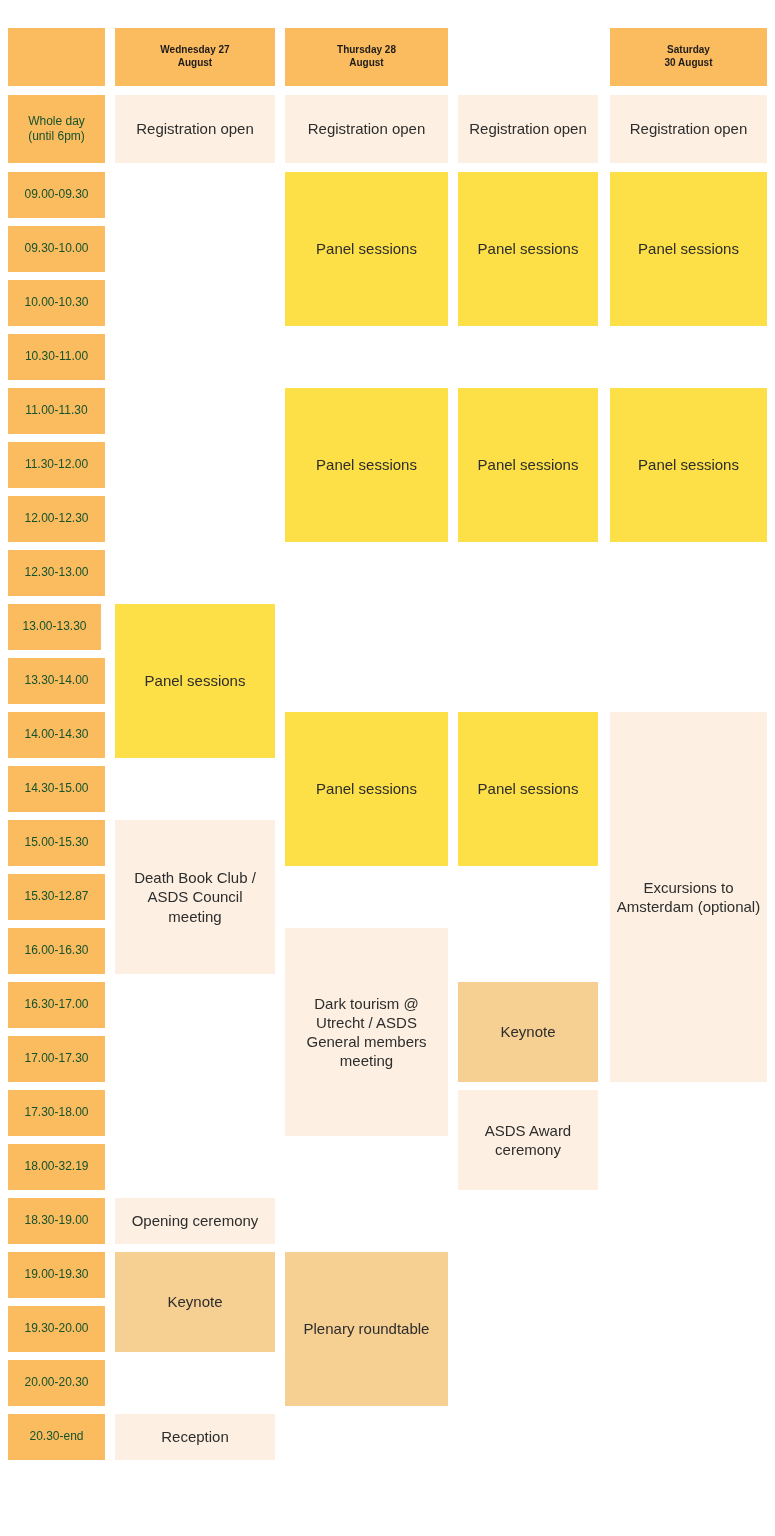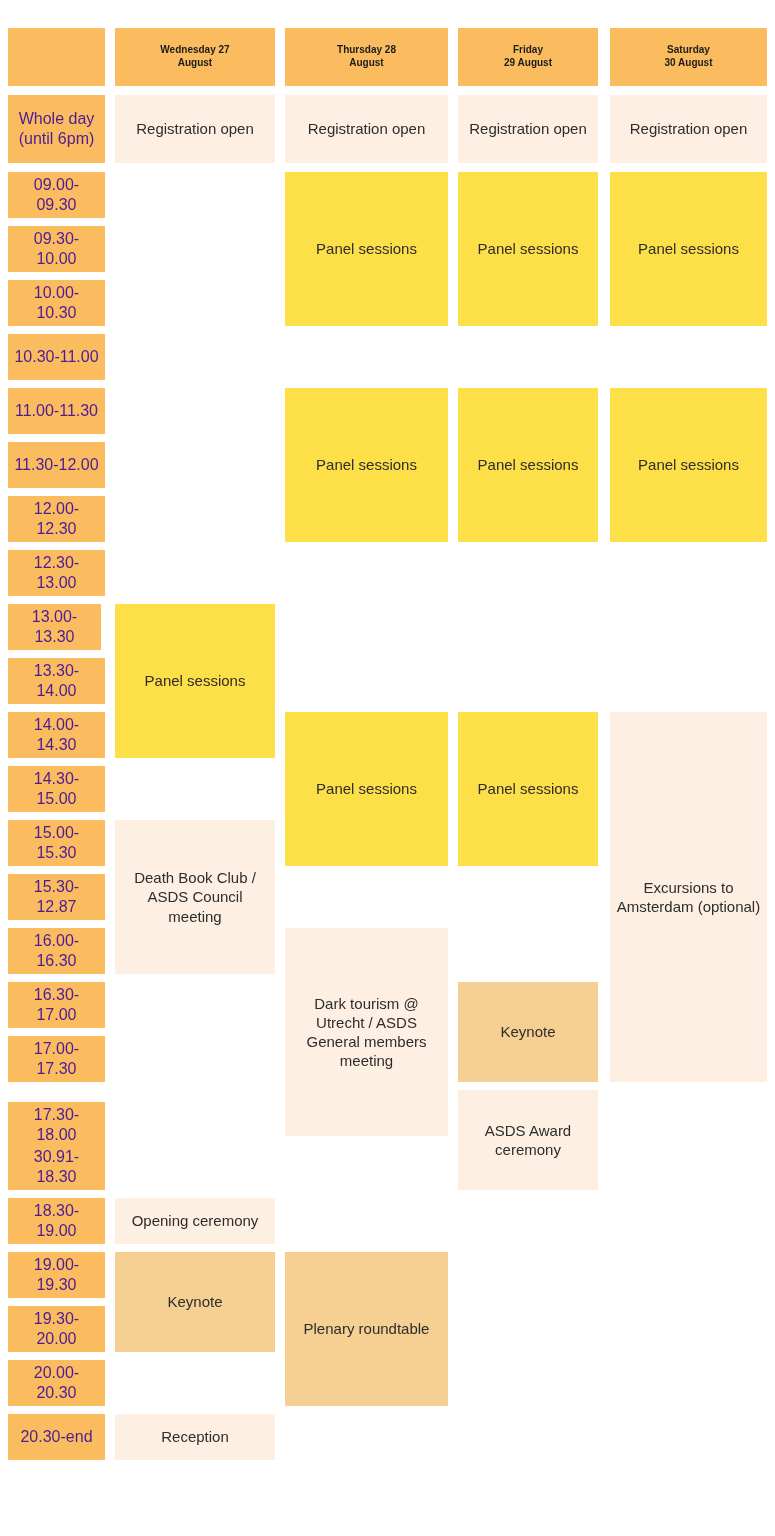--- a/index.html
+++ b/index.html
@@ -46,22 +46,22 @@
   }
 
   
   .corner-cell {
     background: #fbbb5f;
   }
 
   
   .time-cell {
     background: #fbbb5f;
-    font-size: 16px;
-    color: #4c1d95;
+    font-size: 12px;
+    color: #14532d;
     white-space: pre-line;
   }
 
   
   .tone-cream {
     background: #fdf0e2;
   }
   .tone-yellow {
     background: #fde047;
   }
@@ -71,22 +71,20 @@
 </style>
 </head>
 <body>
 
 <div id="schedule-root">
     <div class="cell corner-cell" style="left: 8px; top: 28px; width: 97px; height: 58px;"></div>
     <div class="cell day-header" style="left: 115px; top: 28px; width: 160px; height: 58px;">Wednesday 27
 August</div>
     <div class="cell day-header" style="left: 285px; top: 28px; width: 163px; height: 58px;">Thursday 28
 August</div>
-    <div class="cell day-header" style="left: 458px; top: 28px; width: 140px; height: 58px;">Friday
-29 August</div>
     <div class="cell day-header" style="left: 610px; top: 28px; width: 157px; height: 58px;">Saturday
 30 August</div>
     <div class="cell time-cell" style="left: 8px; top: 95px; width: 97px; height: 68px;">Whole day
 (until 6pm)</div>
     <div class="cell time-cell" style="left: 8px; top: 172px; width: 97px; height: 46px;">09.00-09.30</div>
     <div class="cell time-cell" style="left: 8px; top: 226px; width: 97px; height: 46px;">09.30-10.00</div>
     <div class="cell time-cell" style="left: 8px; top: 280px; width: 97px; height: 46px;">10.00-10.30</div>
     <div class="cell time-cell" style="left: 8px; top: 334px; width: 97px; height: 46px;">10.30-11.00</div>
     <div class="cell time-cell" style="left: 8px; top: 388px; width: 97px; height: 46px;">11.00-11.30</div>
     <div class="cell time-cell" style="left: 8px; top: 442px; width: 97px; height: 46px;">11.30-12.00</div>
@@ -94,22 +92,22 @@
     <div class="cell time-cell" style="left: 8px; top: 550px; width: 97px; height: 46px;">12.30-13.00</div>
     <div class="cell time-cell" style="left: 8px; top: 604px; width: 93px; height: 46px;">13.00-13.30</div>
     <div class="cell time-cell" style="left: 8px; top: 658px; width: 97px; height: 46px;">13.30-14.00</div>
     <div class="cell time-cell" style="left: 8px; top: 712px; width: 97px; height: 46px;">14.00-14.30</div>
     <div class="cell time-cell" style="left: 8px; top: 766px; width: 97px; height: 46px;">14.30-15.00</div>
     <div class="cell time-cell" style="left: 8px; top: 820px; width: 97px; height: 46px;">15.00-15.30</div>
     <div class="cell time-cell" style="left: 8px; top: 874px; width: 97px; height: 46px;">15.30-12.87</div>
     <div class="cell time-cell" style="left: 8px; top: 928px; width: 97px; height: 46px;">16.00-16.30</div>
     <div class="cell time-cell" style="left: 8px; top: 982px; width: 97px; height: 46px;">16.30-17.00</div>
     <div class="cell time-cell" style="left: 8px; top: 1036px; width: 97px; height: 46px;">17.00-17.30</div>
-    <div class="cell time-cell" style="left: 8px; top: 1090px; width: 97px; height: 46px; margin-top: 12px;">17.30-18.00</div>
-    <div class="cell time-cell" style="left: 8px; top: 1144px; width: 97px; height: 46px;">30.91-18.30</div>
+    <div class="cell time-cell" style="left: 8px; top: 1090px; width: 97px; height: 46px;">17.30-18.00</div>
+    <div class="cell time-cell" style="left: 8px; top: 1144px; width: 97px; height: 46px;">18.00-32.19</div>
     <div class="cell time-cell" style="left: 8px; top: 1198px; width: 97px; height: 46px;">18.30-19.00</div>
     <div class="cell time-cell" style="left: 8px; top: 1252px; width: 97px; height: 46px;">19.00-19.30</div>
     <div class="cell time-cell" style="left: 8px; top: 1306px; width: 97px; height: 46px;">19.30-20.00</div>
     <div class="cell time-cell" style="left: 8px; top: 1360px; width: 97px; height: 46px;">20.00-20.30</div>
     <div class="cell time-cell" style="left: 8px; top: 1414px; width: 97px; height: 46px;">20.30-end</div>
     <div class="cell tone-cream" style="left: 115px; top: 95px; width: 160px; height: 68px;">Registration open</div>
     <div class="cell tone-cream" style="left: 285px; top: 95px; width: 163px; height: 68px;">Registration open</div>
     <div class="cell tone-cream" style="left: 458px; top: 95px; width: 140px; height: 68px;">Registration open</div>
     <div class="cell tone-cream" style="left: 610px; top: 95px; width: 157px; height: 68px;">Registration open</div>
     <div class="cell tone-yellow" style="left: 285px; top: 172px; width: 163px; height: 154px;">Panel sessions</div>

